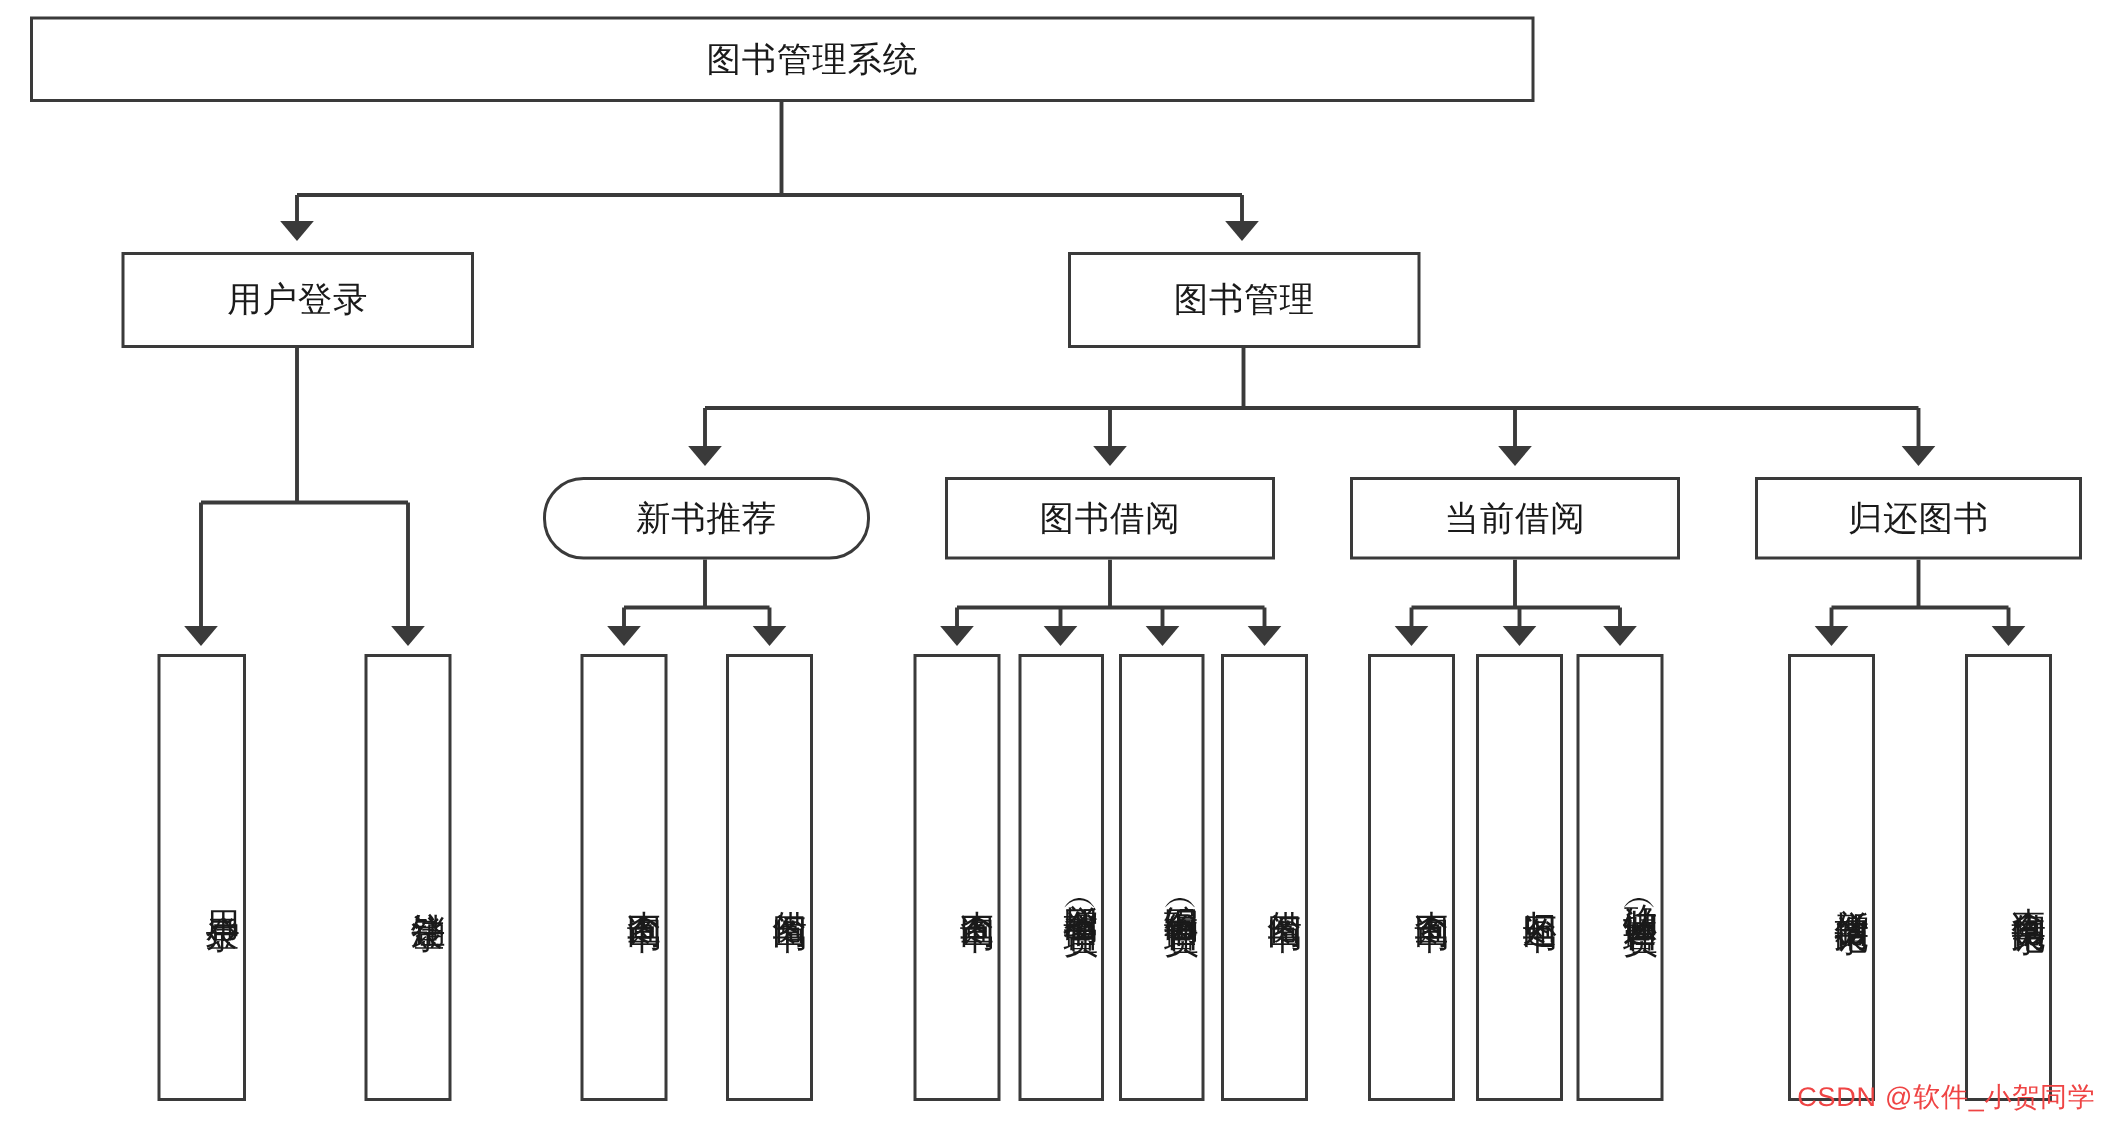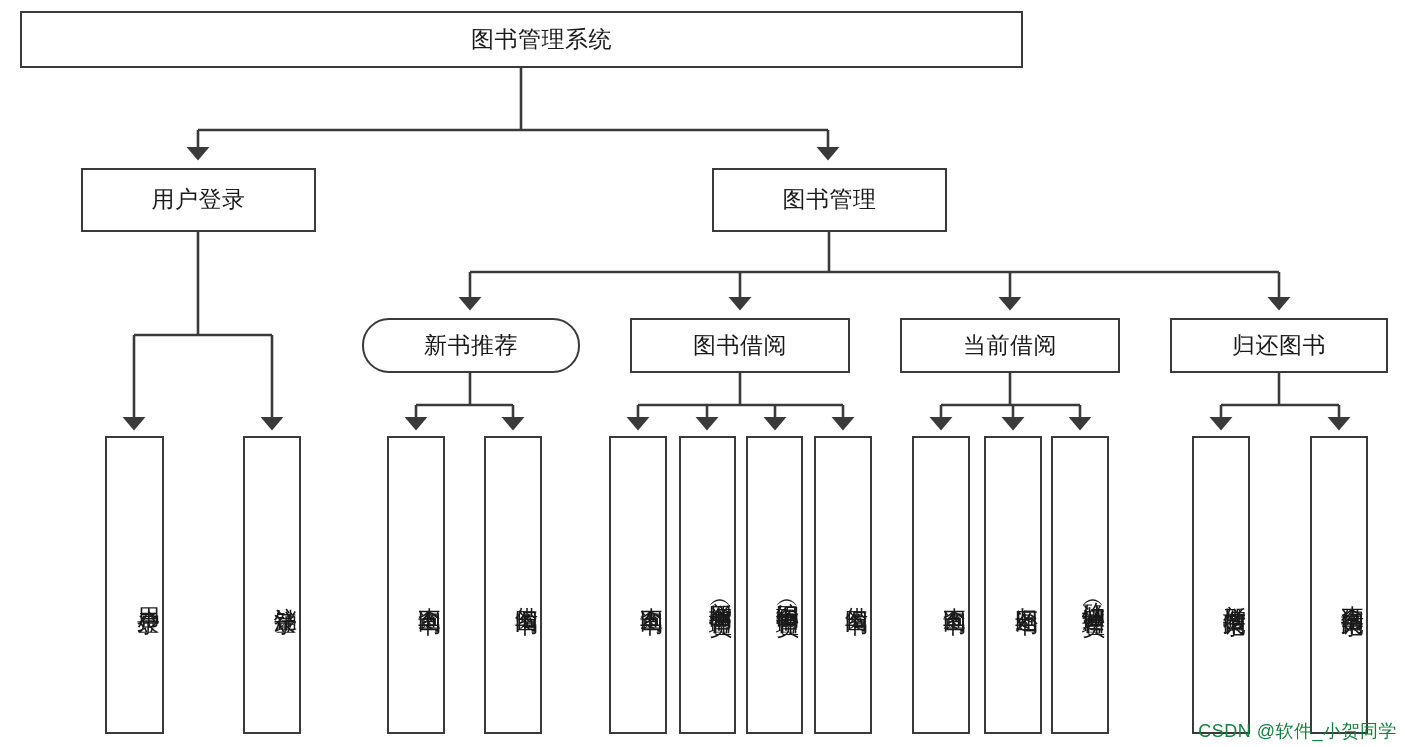--- a/index.html
+++ b/index.html
@@ -64,21 +64,21 @@
     fill: none;
   }
   .arrowhead {
     fill: #3a3a3a;
   }
   .watermark {
     position: absolute;
     right: 8px;
     bottom: 4px;
     font-size: 18px;
-    color: #15803d;
+    color: #ef4444;
     white-space: nowrap;
     letter-spacing: 0.5px;
   }
 </style>
 </head>
 <body>
 
 <div id="canvas">
 
   <svg class="wires" viewBox="0 0 1405 747">

